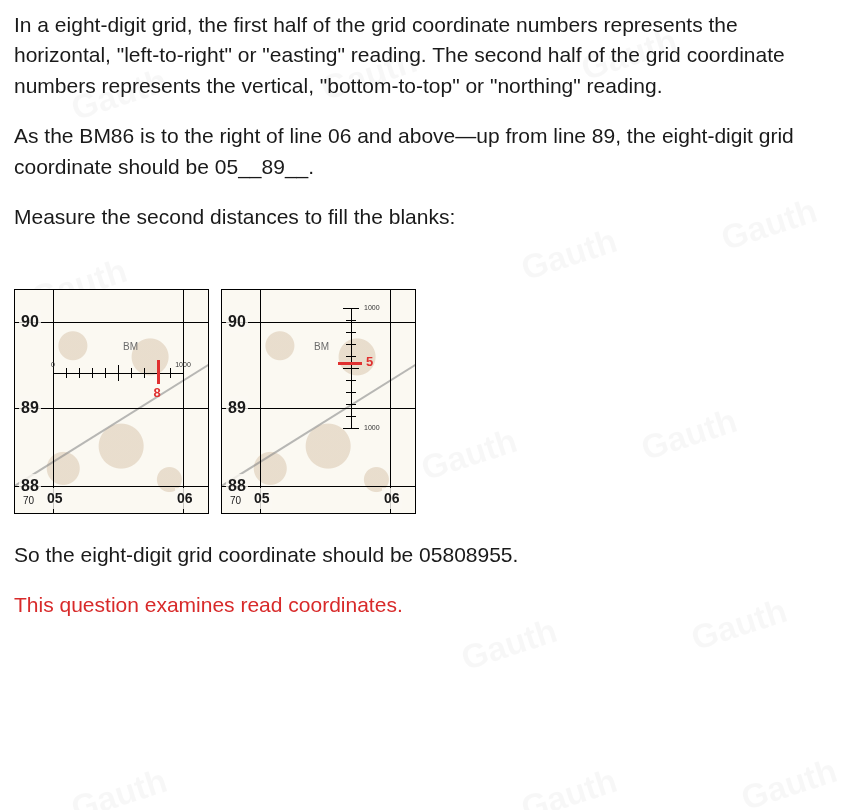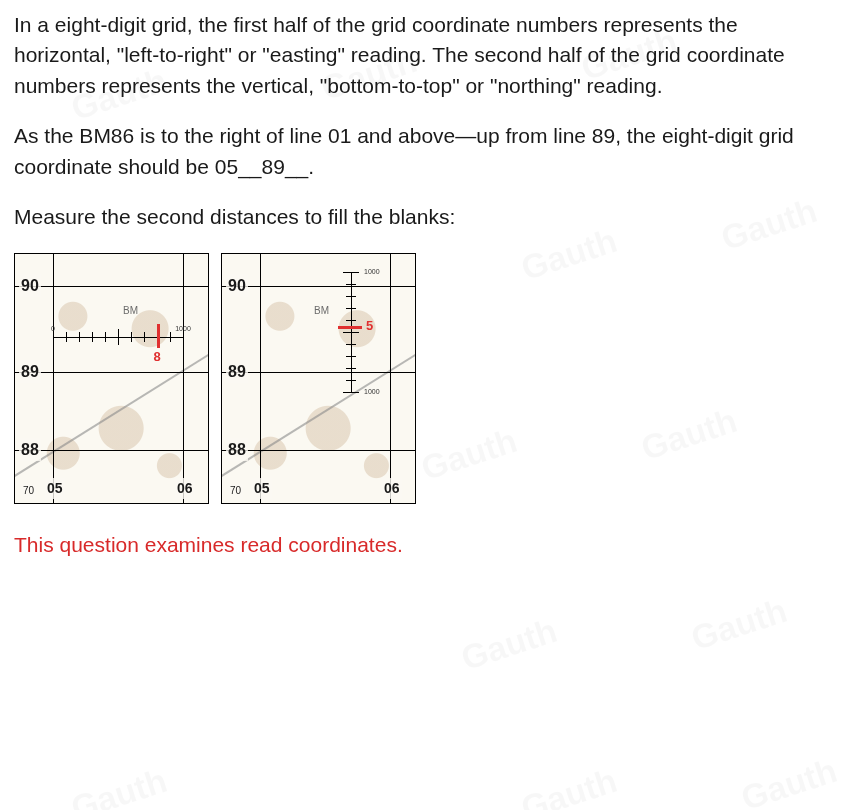--- a/index.html
+++ b/index.html
@@ -28,25 +28,26 @@
     color: rgba(0,0,0,0.03);
     transform: rotate(-18deg);
     white-space: nowrap;
   }
   .content { position: relative; z-index: 1; }
   .para { margin-bottom: 20px; }
   .bold { font-weight: 700; }
   .maps-row { display: flex; gap: 12px; margin-bottom: 26px; margin-top: 6px; }
   .map {
     width: 195px;
-    height: 251px;
+    height: 225px;
     border: 1px solid #000;
     position: relative;
     background: #fbf9f2;
     overflow: hidden;
+    margin-top: 36px;
   }
   .map::before {
     content: "";
     position: absolute;
     inset: 0;
     background:
       radial-gradient(circle at 30% 25%, rgba(205,180,150,0.4) 0 14px, transparent 15px),
       radial-gradient(circle at 70% 30%, rgba(205,180,150,0.4) 0 18px, transparent 19px),
       radial-gradient(circle at 55% 70%, rgba(205,180,150,0.4) 0 22px, transparent 23px),
       radial-gradient(circle at 25% 80%, rgba(205,180,150,0.4) 0 16px, transparent 17px),
@@ -171,21 +172,21 @@
   <span class="wm" style="left:70px;  top:770px;">Gauth</span>
   <span class="wm" style="left:520px; top:770px;">Gauth</span>
   <span class="wm" style="left:740px; top:760px;">Gauth</span>
 </div>
 
 <div class="content">
 
   <p class="para">In a eight-digit grid, the first half of the grid coordinate numbers represents the horizontal, "left-to-right" or "easting" reading. The second half of the grid coordinate numbers represents the vertical, "bottom-to-top" or "northing" reading.</p>
 
 
-  <p class="para">As the BM86 is to the right of line 01 and above—up from line 89, the eight-digit grid coordinate should be 05__89__.</p>
+  <p class="para">As the BM86 is to the right of line 06 and above—up from line 89, the eight-digit grid coordinate should be 05__89__.</p>
 
   <p class="para">Measure the second distances to fill the blanks:</p>
 
   <div class="maps-row">
 
     <div class="map">
       <div class="diag-road"></div>
       <div class="hline" style="top:32px;"></div>
       <span class="hlabel" style="top:20px;">90</span>
       <div class="hline" style="top:118px;"></div>
@@ -253,16 +254,17 @@
         <div class="tick" style="top:100%;"></div>
         <span class="tinylabel" style="top:0%;">1000</span>
         <span class="tinylabel" style="top:100%;">1000</span>
         <div class="pointer" style="top:45%;"></div>
         <span class="val" style="top:45%;">5</span>
       </div>
     </div>
 
   </div>
 
+  <p class="para">So the eight-digit grid coordinate should be 05808955.</p>
 
   <p class="footnote">This question examines read coordinates.</p>
 
 </div>
 
 </body></html>

